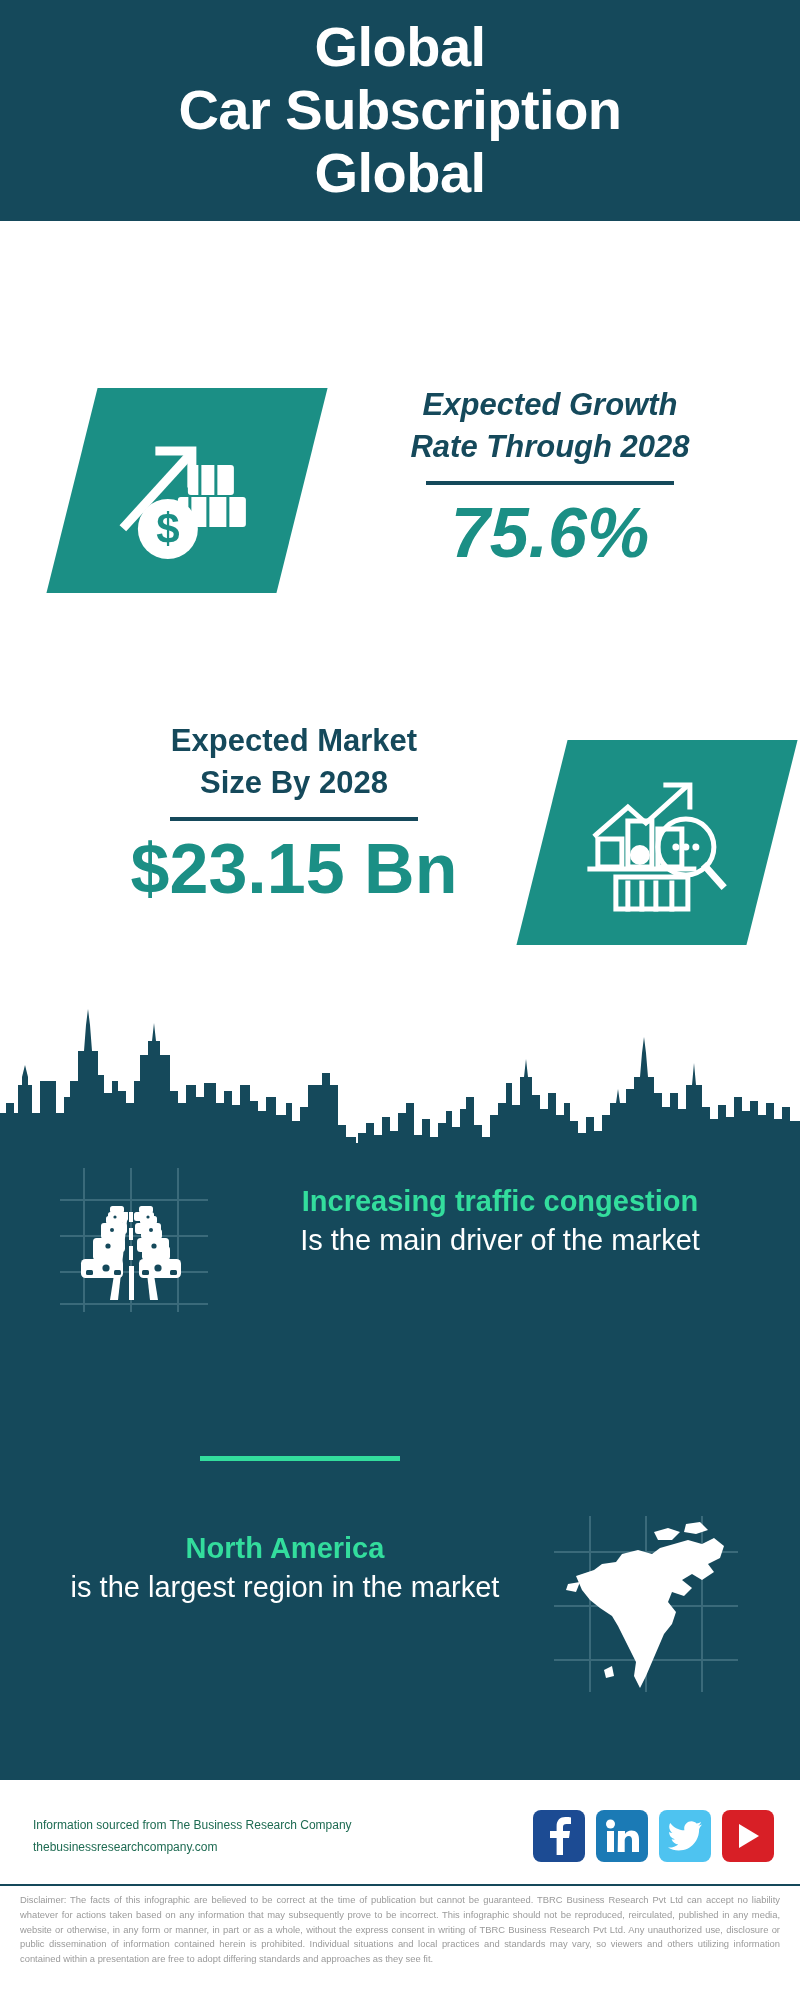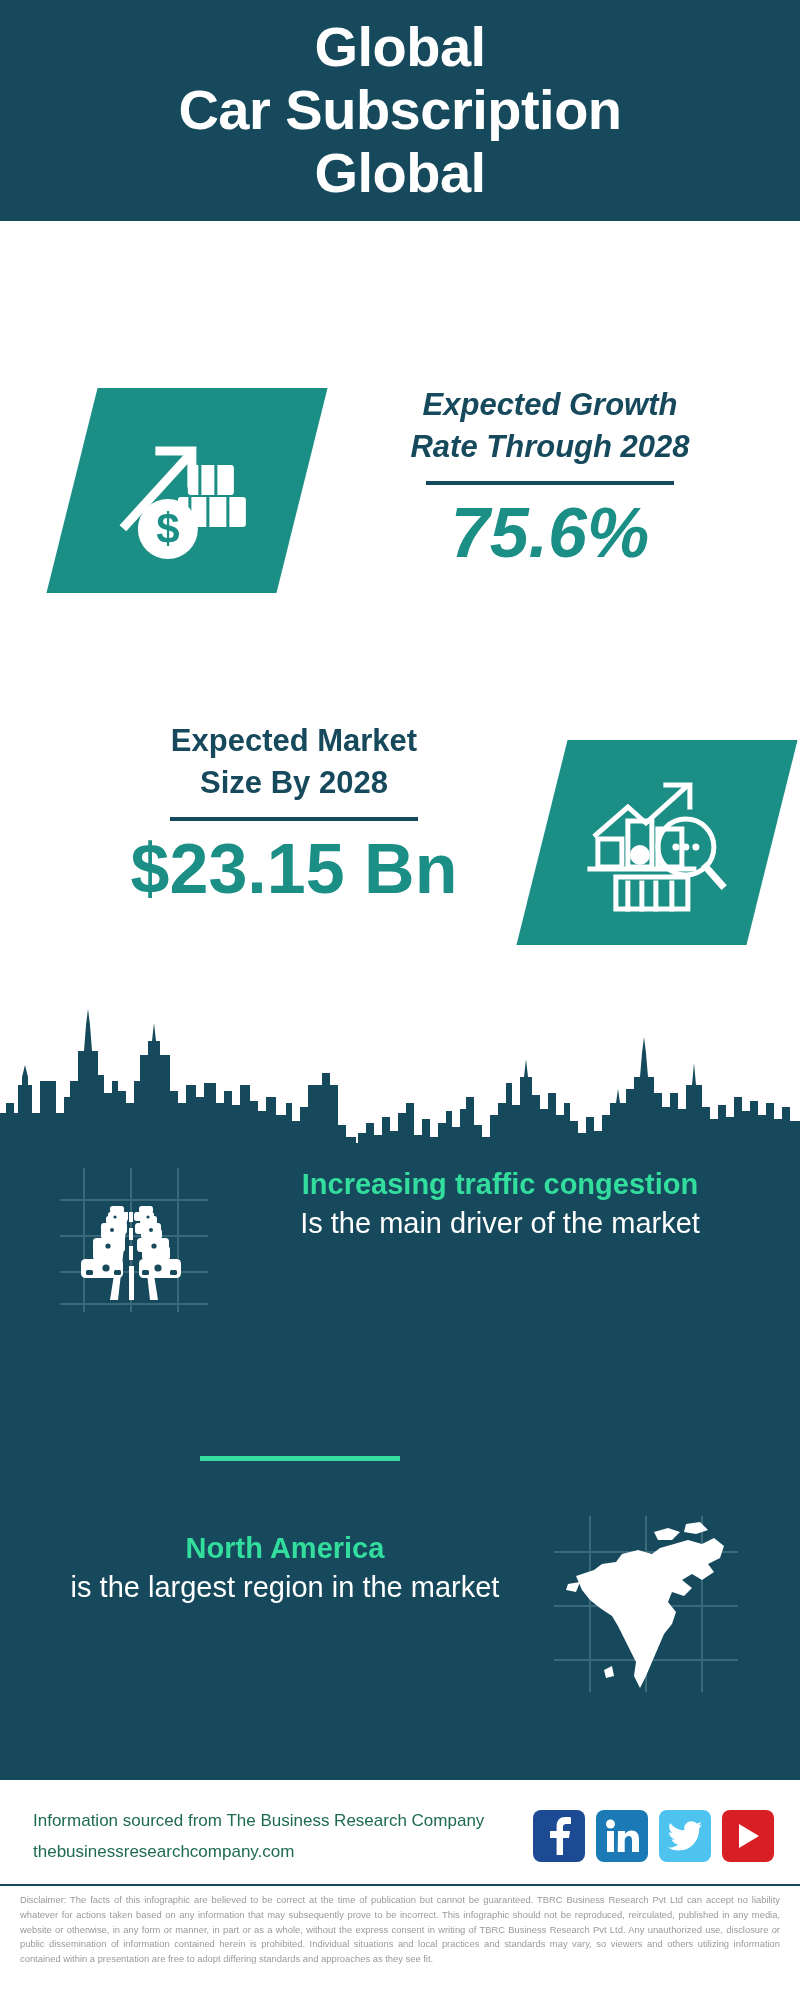--- a/index.html
+++ b/index.html
@@ -139,20 +139,21 @@
     margin-left: 36px;
     position: relative;
   }
   .icon-tile svg { display: block; width: 190px; height: 160px; }
   .driver-text {
     flex: 1;
     text-align: center;
     padding-right: 34px;
     padding-left: 8px;
     padding-top: 6px;
+    margin-top: 17px;
   }
   .accent-line {
     color: #33dd9d;
     font-size: 29px;
     font-weight: bold;
     line-height: 1.26;
   }
   .white-line {
     color: #ffffff;
     font-size: 29px;
@@ -199,21 +200,21 @@
     top: 1786px; left: 0;
     width: 800px;
     height: 100px;
     background: #ffffff;
     display: flex;
     align-items: center;
   }
   .footer-text {
     margin-left: 33px;
     color: #1e6b52;
-    font-size: 17px;
+    font-size: 12px;
     line-height: 1.85;
     flex: 1;
   }
   .social {
     display: flex;
     gap: 11px;
     margin-right: 26px;
   }
   .soc {
     width: 52px; height: 52px;

